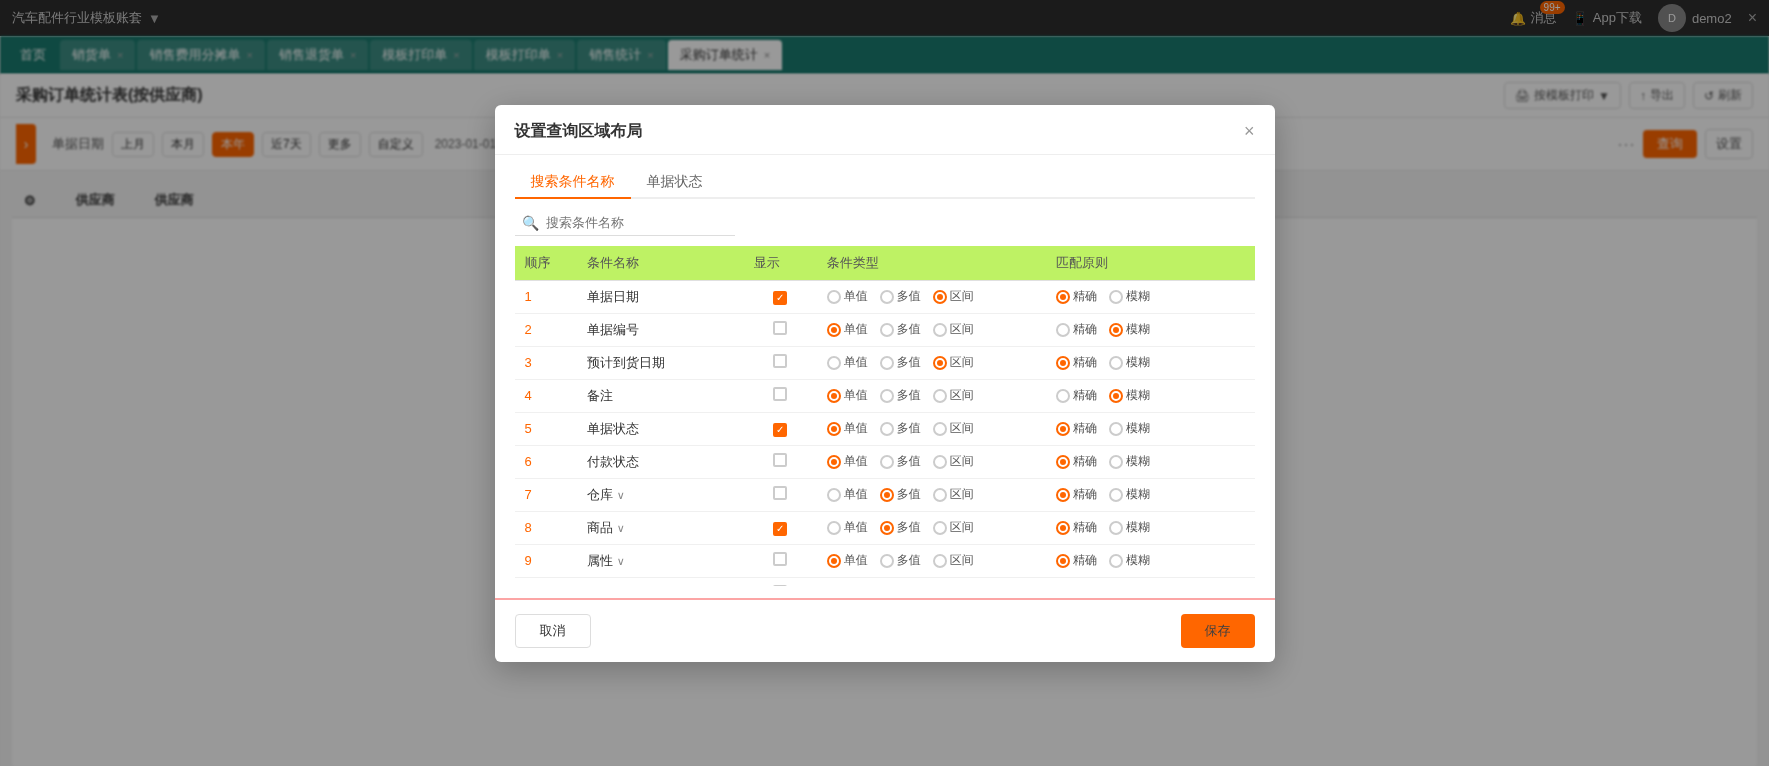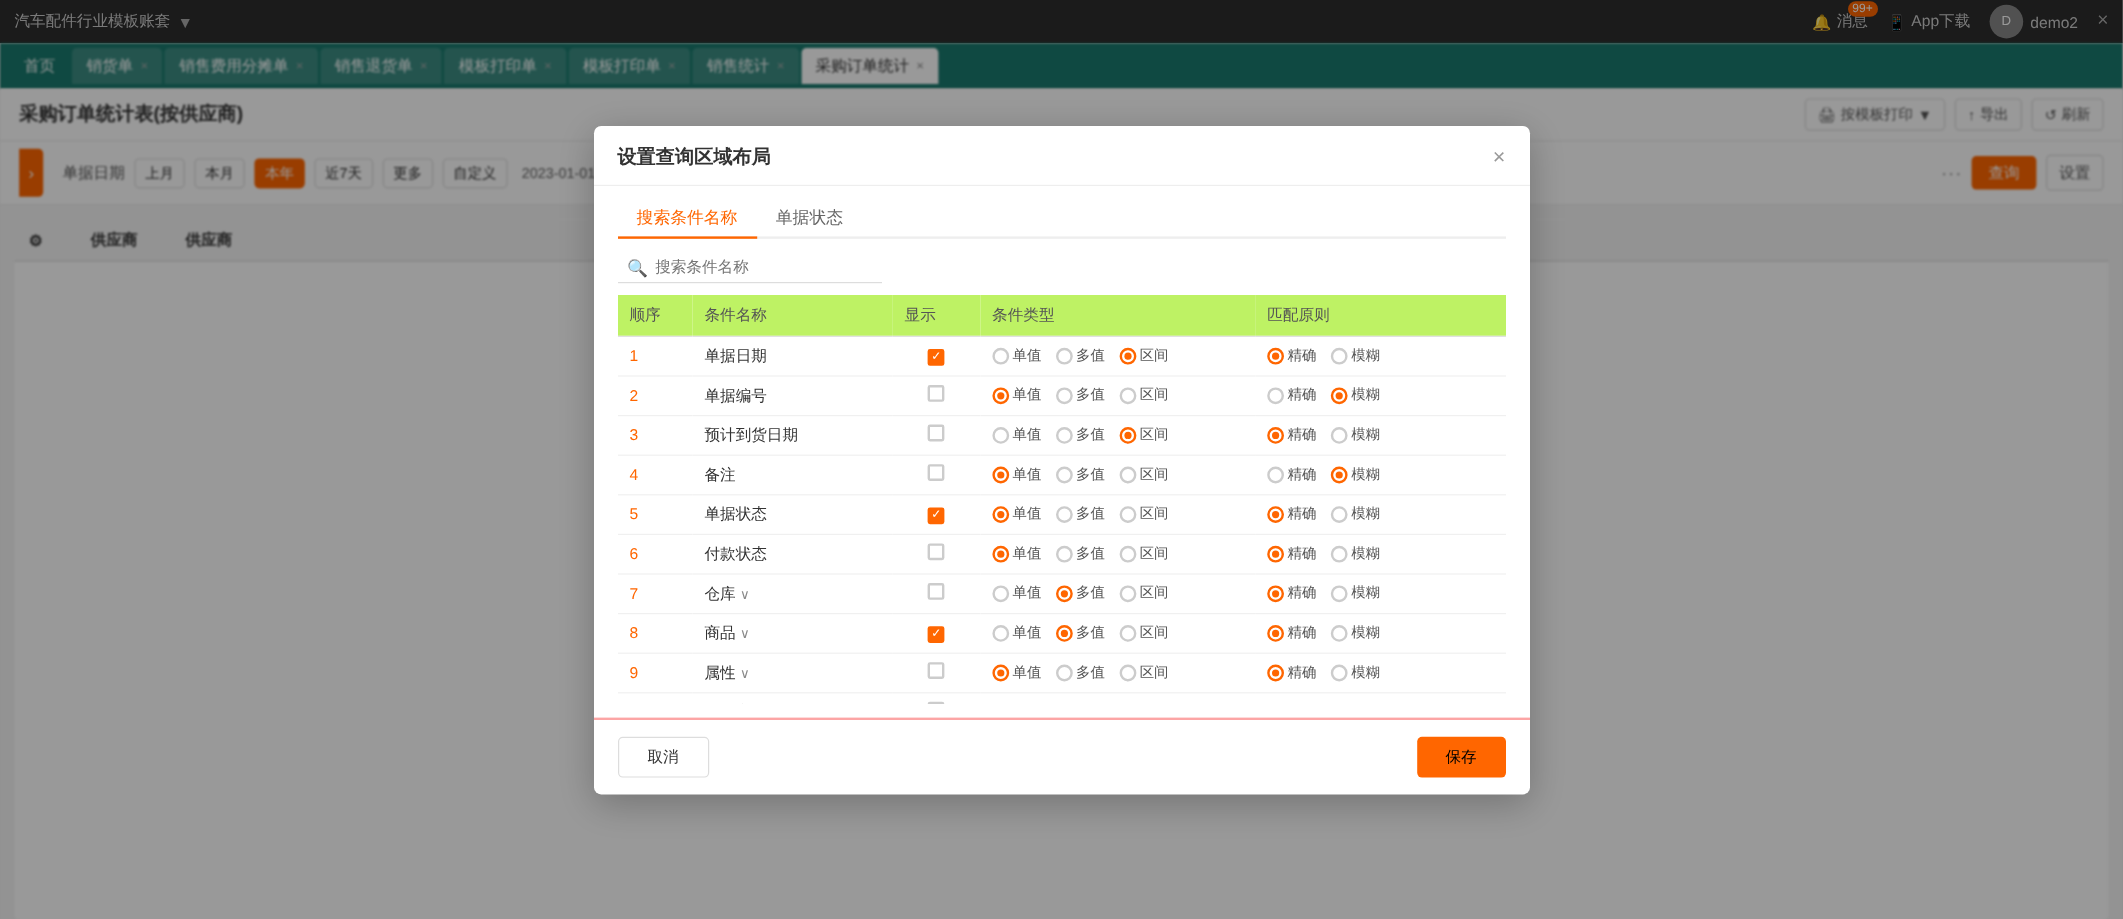--- a/index.html
+++ b/index.html
@@ -214,21 +214,21 @@
       justify-content: space-between;
       gap: 10px;
       border-top: 2px solid #fca5a5;
     }
     .btn-cancel {
       padding: 7px 24px; border: 1px solid #ddd; border-radius: 4px;
       background: #fff; color: #333; font-size: 13px; cursor: pointer;
     }
     .btn-save {
       padding: 7px 24px; border: none; border-radius: 4px;
-      background: #f60; color: #000000; font-size: 13px; cursor: pointer; font-weight: 500;
+      background: #f60; color: #404040; font-size: 13px; cursor: pointer; font-weight: 500;
     }
     .side-toggle { background: #f60; color: #fff; width: 20px; height: 40px; display: flex; align-items: center; justify-content: center; border-radius: 0 4px 4px 0; cursor: pointer; font-size: 14px; margin-right: 8px; }
 
     .btn-query { background: #f60; color: #fff; border: none; padding: 5px 14px; border-radius: 4px; font-size: 13px; cursor: pointer; }
     .btn-settings { background: #fff; border: 1px solid #ddd; padding: 5px 10px; border-radius: 4px; font-size: 13px; color: #555; cursor: pointer; }
 
     
     .bg-content { filter: blur(1px); }
   </style>
 </head>

